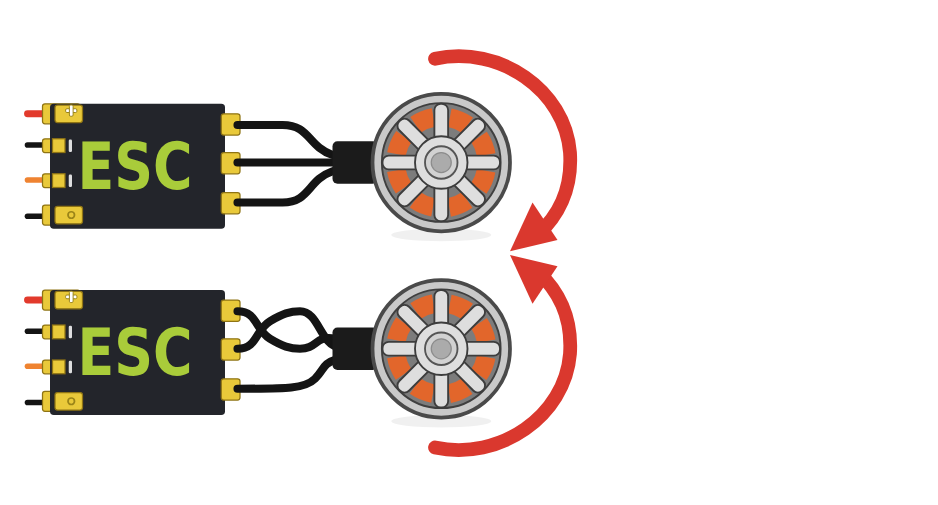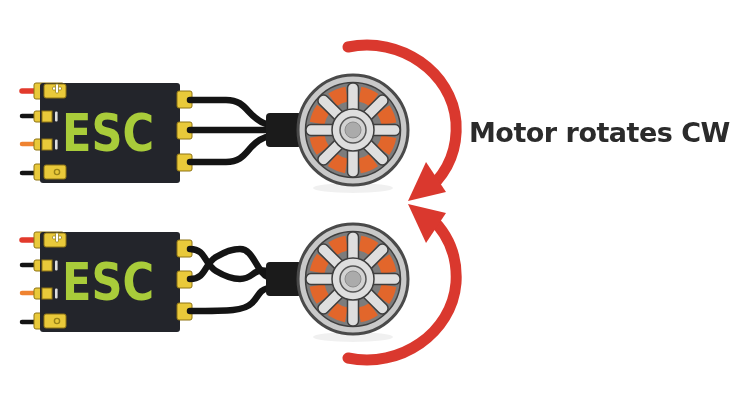--- a/index.html
+++ b/index.html
@@ -119,14 +119,13 @@
       <ellipse cx="353" cy="337" rx="40" ry="5" fill="#000000" opacity="0.06"></ellipse>
       <use href="#motor-unit" xlink:href="#motor-unit" transform="translate(353,279)"></use>
 
       <g>
         <path class="arrow-line" d="M348,358 C400,369 452,333 456,283 C458,252 446,232 430,217" stroke="#da382e"></path>
         <polygon points="408,204 446,213 426,243" fill="#da382e"></polygon>
       </g>
     </g>
   </svg>
 
-  <div class="caption caption-cw">Motor rotates CW</div>
 </div>
 
 </body></html>

